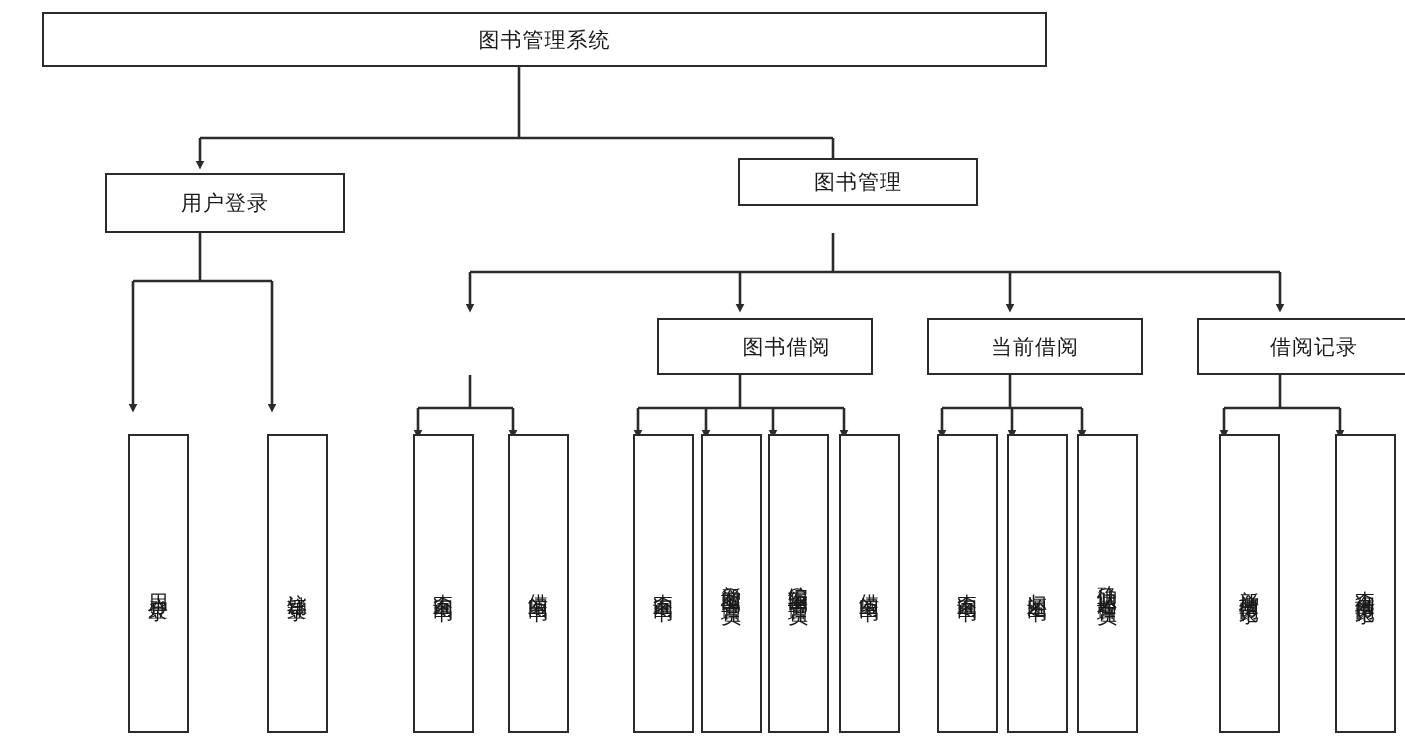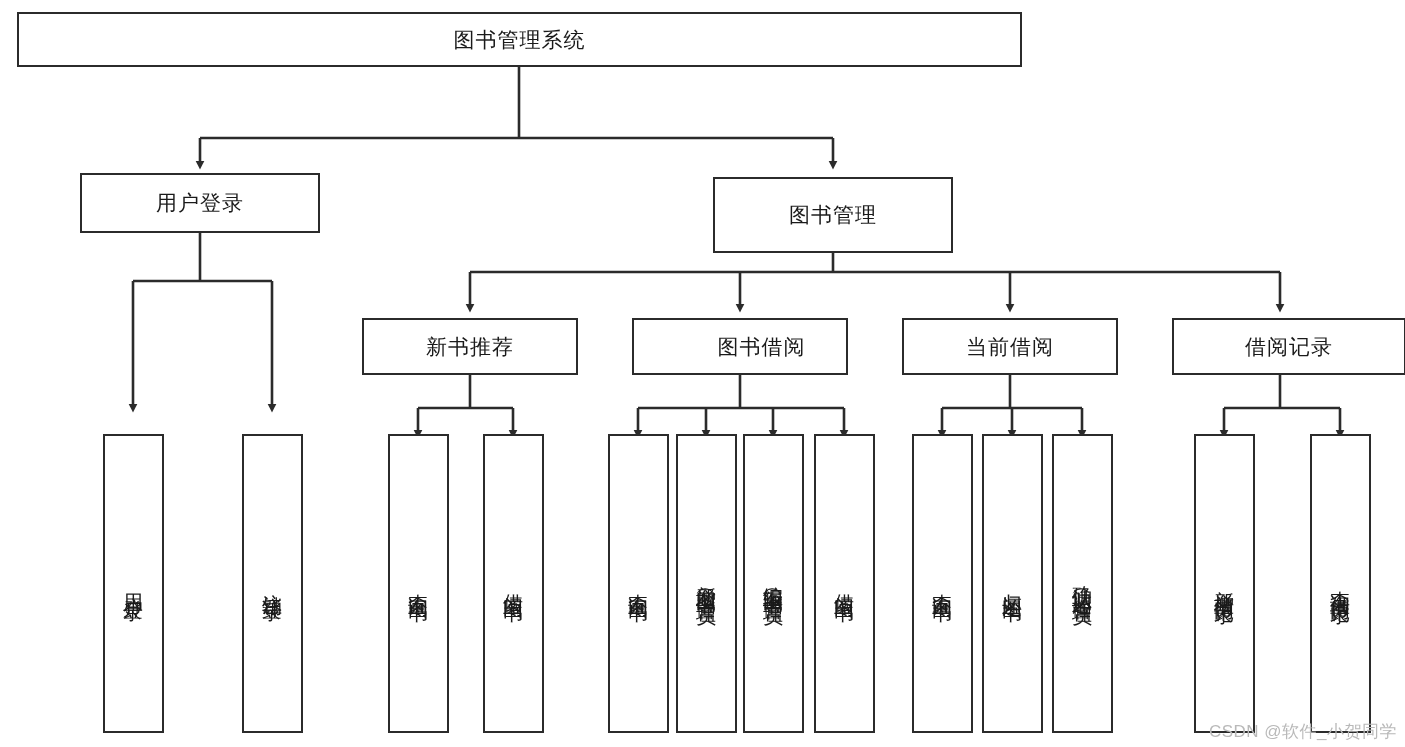--- a/index.html
+++ b/index.html
@@ -27,20 +27,21 @@
   .node {
     position: absolute;
     box-sizing: border-box;
     background: #ffffff;
     border: 2px solid #2b2b2b;
     display: flex;
     align-items: center;
     justify-content: center;
     color: #1a1a1a;
     overflow: hidden;
+    margin-left: 25px;
   }
   .node.horiz {
     font-size: 21px;
     letter-spacing: 1px;
     line-height: 1.1;
   }
   .node.vert {
     writing-mode: vertical-rl;
     text-orientation: upright;
     font-size: 20px;
@@ -125,27 +126,24 @@
     </g>
   </svg>
 
   <div class="node horiz" style="left:17px; top:12px; width:1005px; height:55px;">
     <span class="label">图书管理系统</span>
   </div>
 
   <div class="node horiz" style="left:80px; top:173px; width:240px; height:60px;">
     <span class="label">用户登录</span>
   </div>
-  <div class="node horiz" style="left:713px; top:177px; width:240px; height:76px;">
+  <div class="node horiz" style="left:713px; top:158px; width:240px; height:48px;">
     <span class="label">图书管理</span>
   </div>
 
-  <div class="node horiz" style="left:362px; top:318px; width:216px; height:57px;">
-    <span class="label">新书推荐</span>
-  </div>
   <div class="node horiz" style="left:632px; top:318px; width:216px; height:57px;padding-left:43px;">
     <span class="label">图书借阅</span>
   </div>
   <div class="node horiz" style="left:902px; top:318px; width:216px; height:57px;align-items:center;">
     <span class="label">当前借阅</span>
   </div>
   <div class="node horiz" style="left:1172px; top:318px; width:234px; height:57px;">
     <span class="label">借阅记录</span>
   </div>
 
@@ -186,15 +184,14 @@
     <span class="label">确认归还（管理员）</span>
   </div>
 
   <div class="node vert" style="left:1194px; top:434px; width:61px; height:299px;">
     <span class="label">新增借阅记录</span>
   </div>
   <div class="node vert" style="left:1310px; top:434px; width:61px; height:299px;">
     <span class="label">查询借阅记录</span>
   </div>
 
-  <div id="watermark">CSDN @软件_小贺同学</div>
 
 </div>
 
 </body></html>

